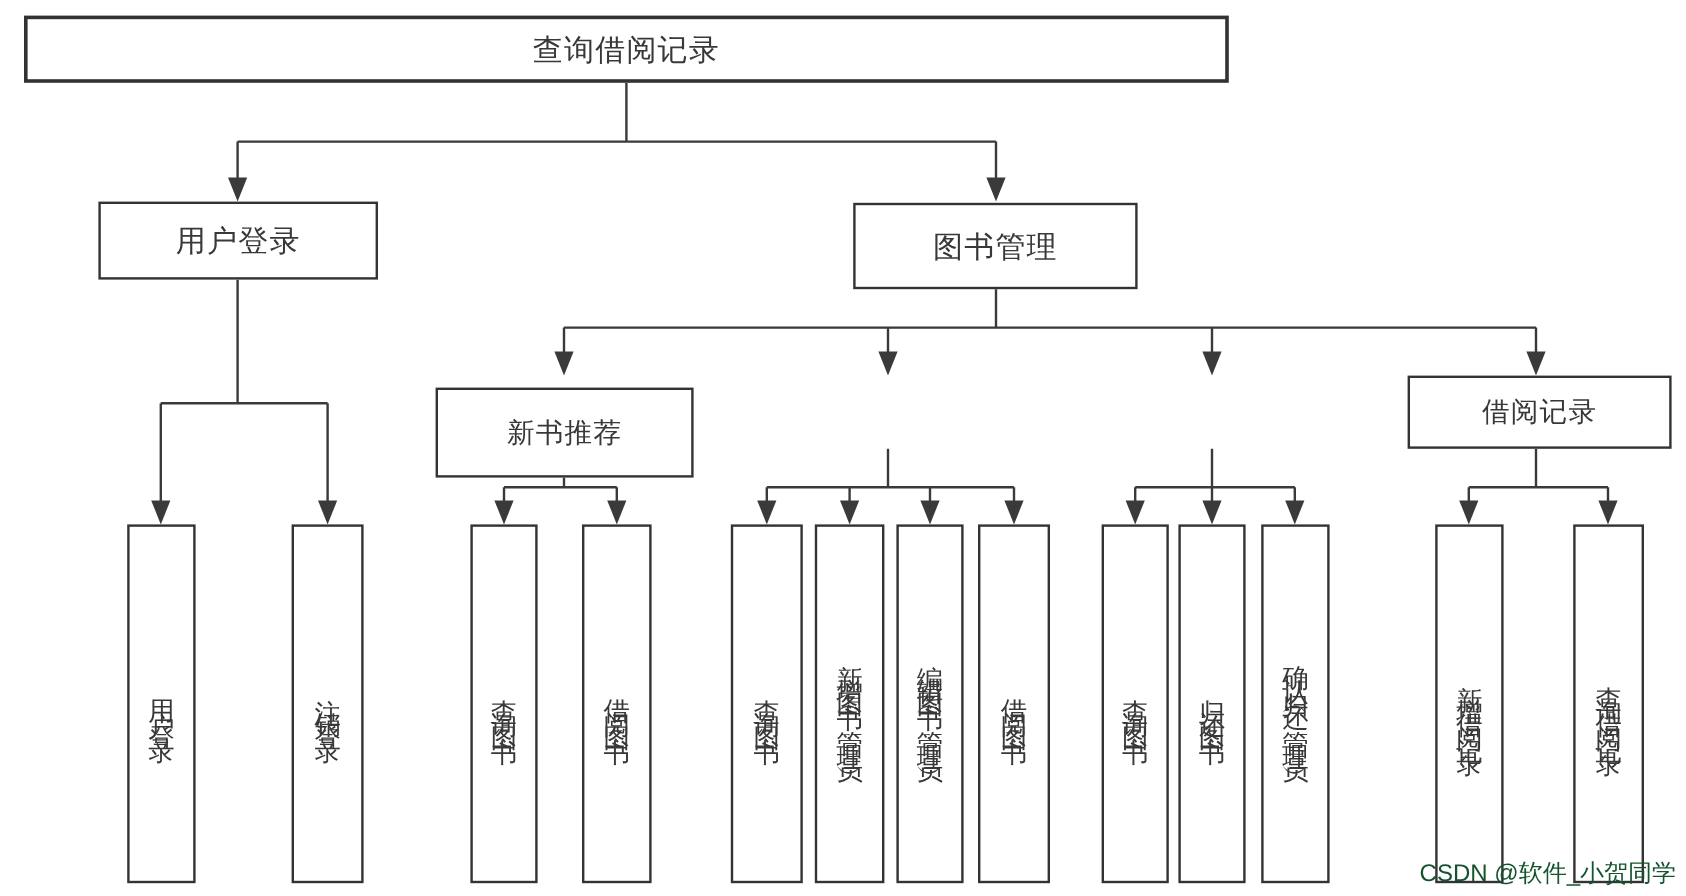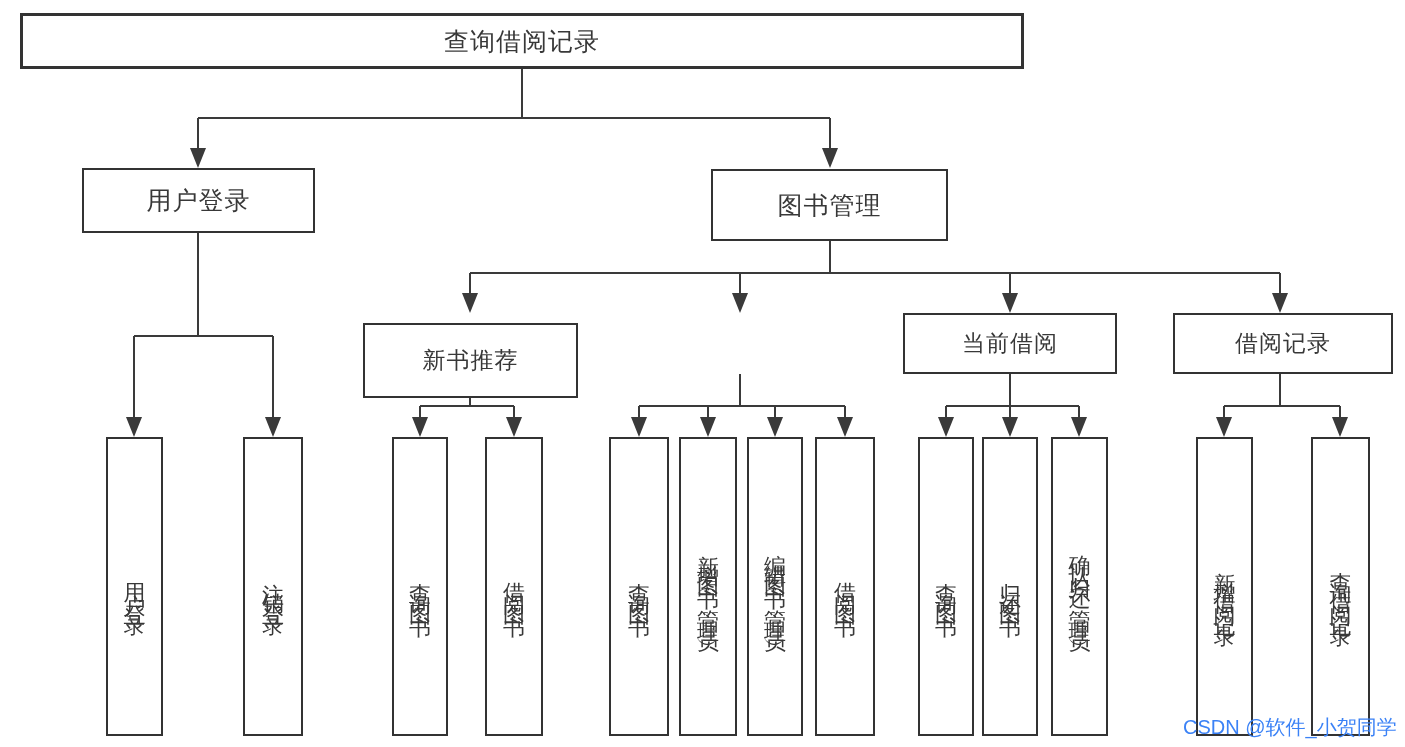--- a/index.html
+++ b/index.html
@@ -27,21 +27,21 @@
     text-orientation:mixed;
     font-size:22px;
     letter-spacing:11px;
     line-height:1;
     white-space:nowrap;
   }
   .watermark{
     position:absolute;
     left:1183px;top:714px;
     font-size:20px;
-    color:#3b82f6;
+    color:#14532d;
     white-space:nowrap;
     z-index:5;
   }
 </style>
 </head>
 <body>
 
 <div class="stage">
 
   <svg class="wires" viewBox="0 0 1405 747" xmlns="http://www.w3.org/2000/svg">
@@ -91,23 +91,20 @@
   <div class="node" style="left:82px;top:168px;width:233px;height:65px">
     <span class="hlabel">用户登录</span>
   </div>
   <div class="node" style="left:711px;top:169px;width:237px;height:72px">
     <span class="hlabel">图书管理</span>
   </div>
 
   <div class="node" style="left:363px;top:323px;width:215px;height:75px">
     <span class="hlabel l2">新书推荐</span>
   </div>
-  <div class="node" style="left:903px;top:313px;width:214px;height:61px">
-    <span class="hlabel l2">当前借阅</span>
-  </div>
   <div class="node" style="left:1173px;top:313px;width:220px;height:61px">
     <span class="hlabel l2">借阅记录</span>
   </div>
 
   <div class="node leaf" style="left:106px;top:437px;width:57px;height:299px">
     <span class="vlabel">用户登录</span>
   </div>
   <div class="node leaf" style="left:243px;top:437px;width:60px;height:299px">
     <span class="vlabel">注销登录</span>
   </div>

